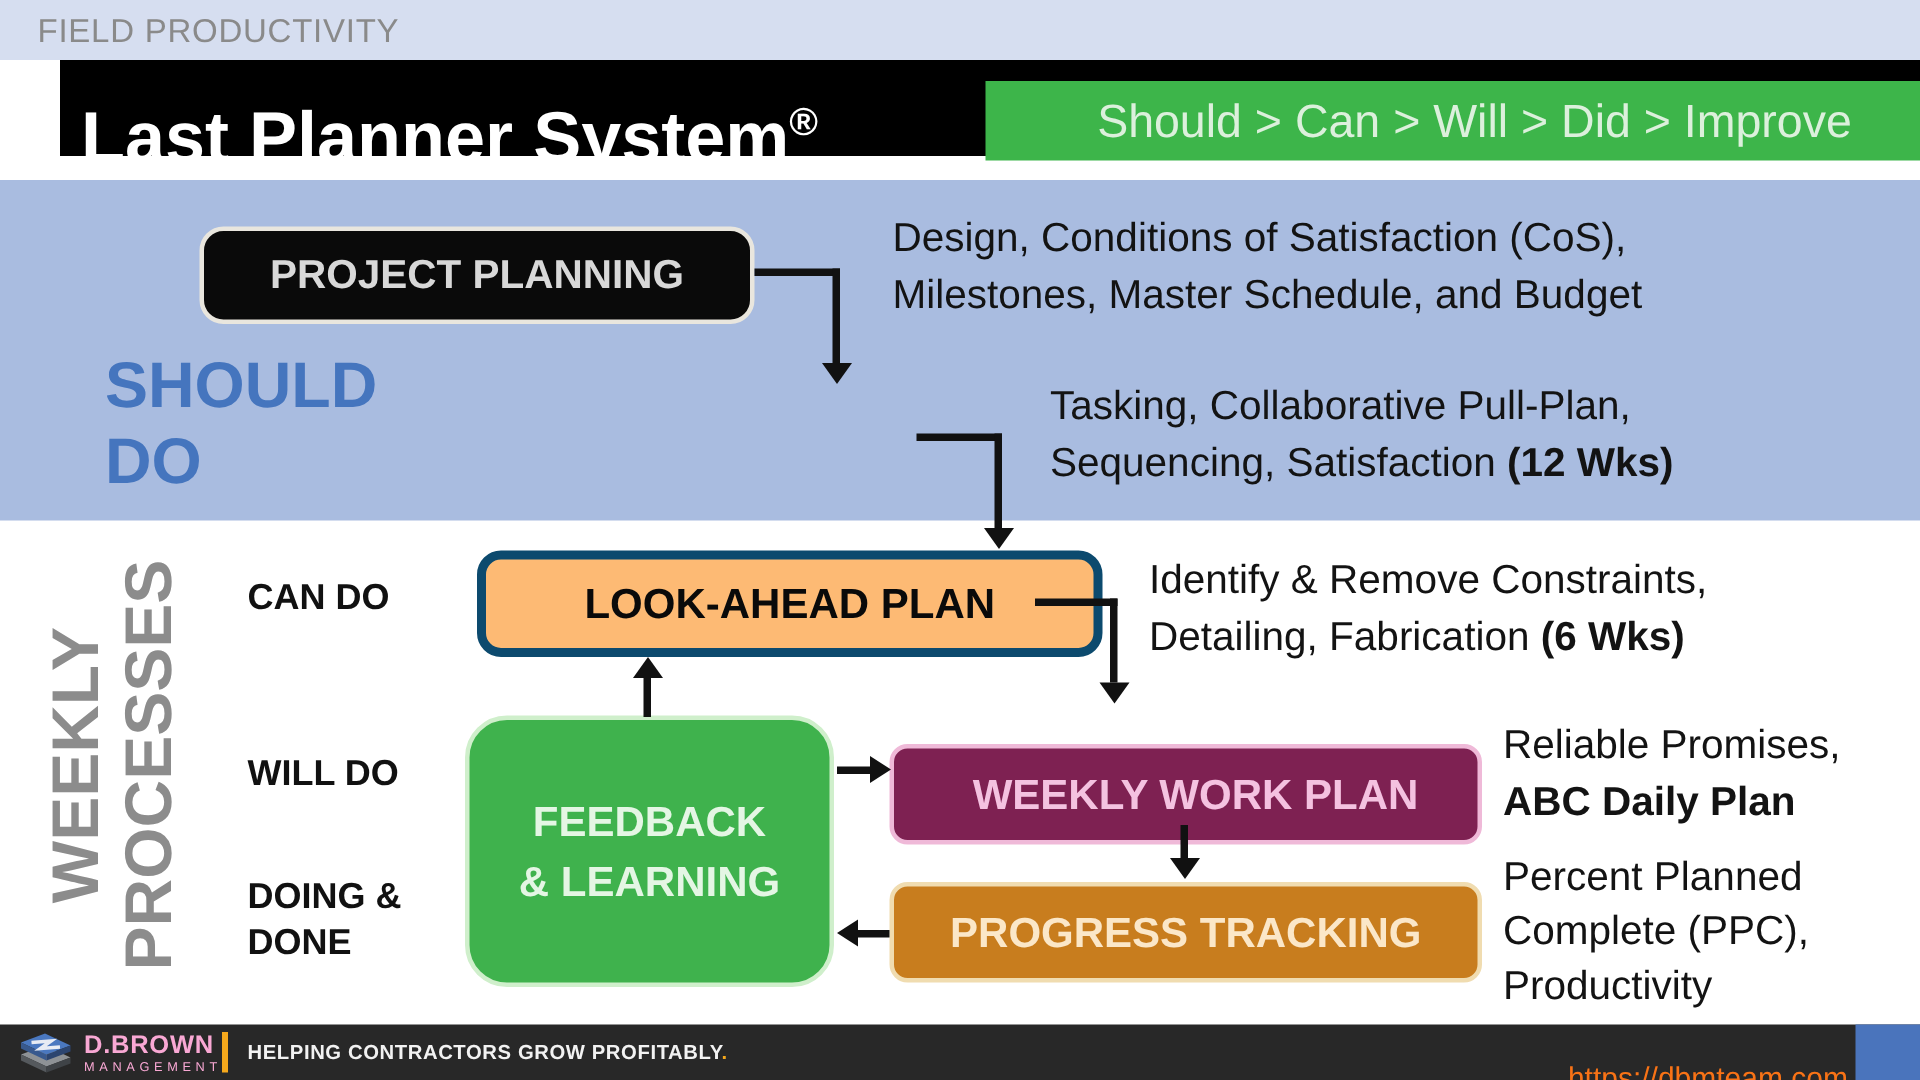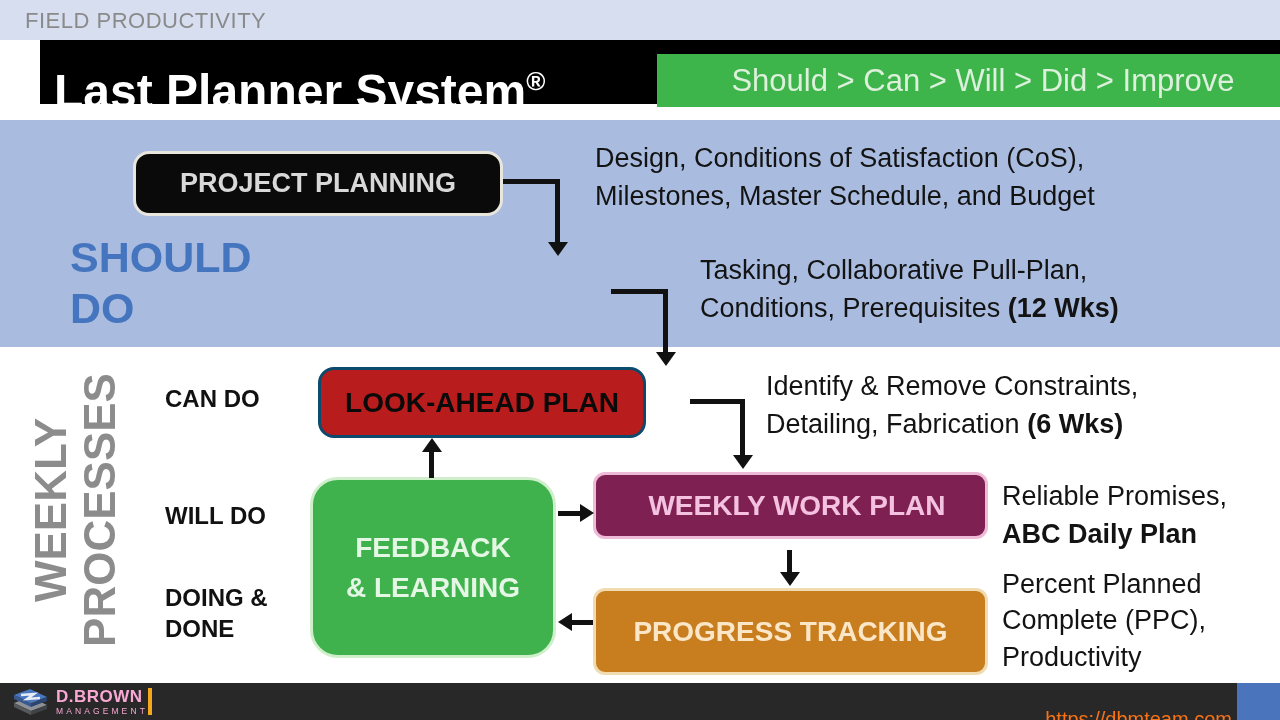--- a/index.html
+++ b/index.html
@@ -36,28 +36,28 @@
   .lbl-will{left:165px;top:500px;}
   .lbl-doing{left:165px;top:582px;}
 
   
   .pbox{position:absolute;display:flex;align-items:center;justify-content:center;
         font-weight:bold;text-align:center;box-sizing:border-box;white-space:nowrap;}
   .box-project{left:133px;top:151px;width:370px;height:65px;background:#0A0A0A;
                border:3px solid #E9E6DE;border-radius:16px;color:#D8D8D8;font-size:27px;}
   .box-phase{left:237px;top:258px;width:374px;height:71px;background:#4A74BC;
              border:3px solid #D9DFEE;border-radius:14px;color:#DAE3F5;font-size:28px;}
-  .box-lookahead{left:318px;top:367px;width:328px;height:71px;background:#b91c1c;
-                 border:3px solid #0c4a6e;border-radius:16px;color:#0A0A0A;font-size:28px;}
+  .box-lookahead{left:318px;top:367px;width:417px;height:71px;background:#fdba74;
+                 border:6px solid #0c4a6e;border-radius:16px;color:#0A0A0A;font-size:28px;}
   .box-feedback{left:310px;top:477px;width:246px;height:181px;background:#3FB24D;
                 border:3px solid #CFEFCB;border-radius:28px;color:#E4F6E4;font-size:28px;
                 flex-direction:column;line-height:1.4;}
-  .box-weekly{left:593px;top:472px;width:395px;height:67px;background:#7E2152;
+  .box-weekly{left:593px;top:496px;width:395px;height:67px;background:#7E2152;
               border:3px solid #EFB9D8;border-radius:12px;color:#F4C2E0;font-size:28px;padding-left:13px;}
-  .box-progress{left:593px;top:588px;width:395px;height:87px;background:#C87D1E;
+  .box-progress{left:593px;top:588px;width:395px;height:67px;background:#C87D1E;
                 border:3px solid #F0DCB0;border-radius:12px;color:#FBE7C8;font-size:28px;}
 
   
   .note{position:absolute;font-size:27px;color:#131313;line-height:1.4;}
   .note b{font-weight:bold;}
   .note-project{left:595px;top:140px;}
   .note-phase{left:700px;top:252px;}
   .note-lookahead{left:766px;top:368px;}
   .note-weekly{left:1002px;top:478px;}
   .note-progress{left:1002px;top:566px;line-height:1.35;}
@@ -127,21 +127,21 @@
   </div>
   <div class="pbox box-weekly">WEEKLY WORK PLAN</div>
   <div class="pbox box-progress">PROGRESS TRACKING</div>
 
   <div class="note note-project">
     <div>Design, Conditions of Satisfaction (CoS),</div>
     <div>Milestones, Master Schedule, and Budget</div>
   </div>
   <div class="note note-phase">
     <div>Tasking, Collaborative Pull-Plan,</div>
-    <div><span>Conditions, Prerequisites </span><b>(12 Wks)</b></div>
+    <div><span>Sequencing, Satisfaction </span><b>(12 Wks)</b></div>
   </div>
   <div class="note note-lookahead">
     <div>Identify &amp; Remove Constraints,</div>
     <div><span>Detailing, Fabrication </span><b>(6 Wks)</b></div>
   </div>
   <div class="note note-weekly">
     <div>Reliable Promises,</div>
     <div><b>ABC Daily Plan</b></div>
   </div>
   <div class="note note-progress">
@@ -184,17 +184,18 @@
         <polygon points="4,9 4,13 21,21 21,17" fill="#38598E"></polygon>
         <polygon points="21,17 21,21 37,15 37,11" fill="#2C4570"></polygon>
         <polyline points="11,9 24,8 17,13 30,12" fill="none" stroke="#E8ECF4" stroke-width="2.4"></polyline>
       </svg>
       <div class="brand-text">
         <div class="brand-name">D.BROWN</div>
         <div class="brand-sub">MANAGEMENT</div>
       </div>
     </div>
     <div class="gold-bar"></div>
+    <div class="tagline"><span>HELPING CONTRACTORS GROW PROFITABLY</span><span class="dot">.</span></div>
     <a class="url" href="#">https://dbmteam.com</a>
     <div class="blue-cap"></div>
   </div>
 
 </div>
 
 </body></html>

